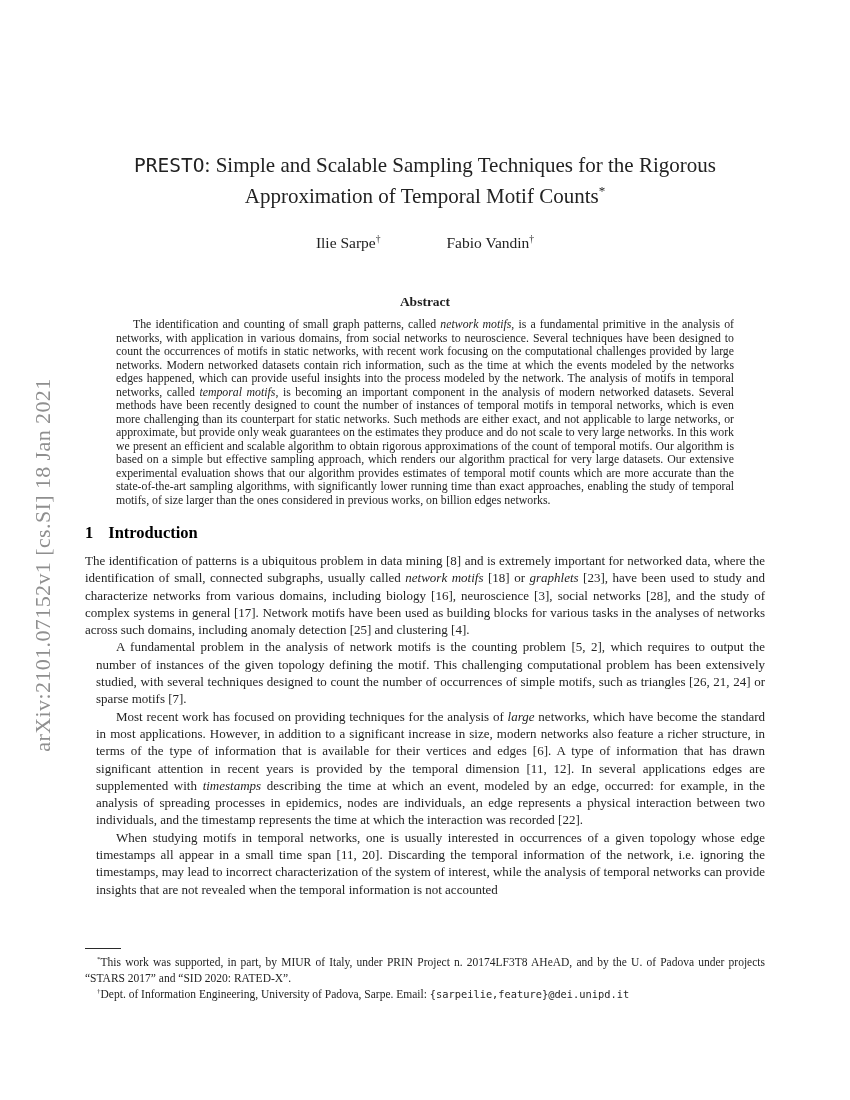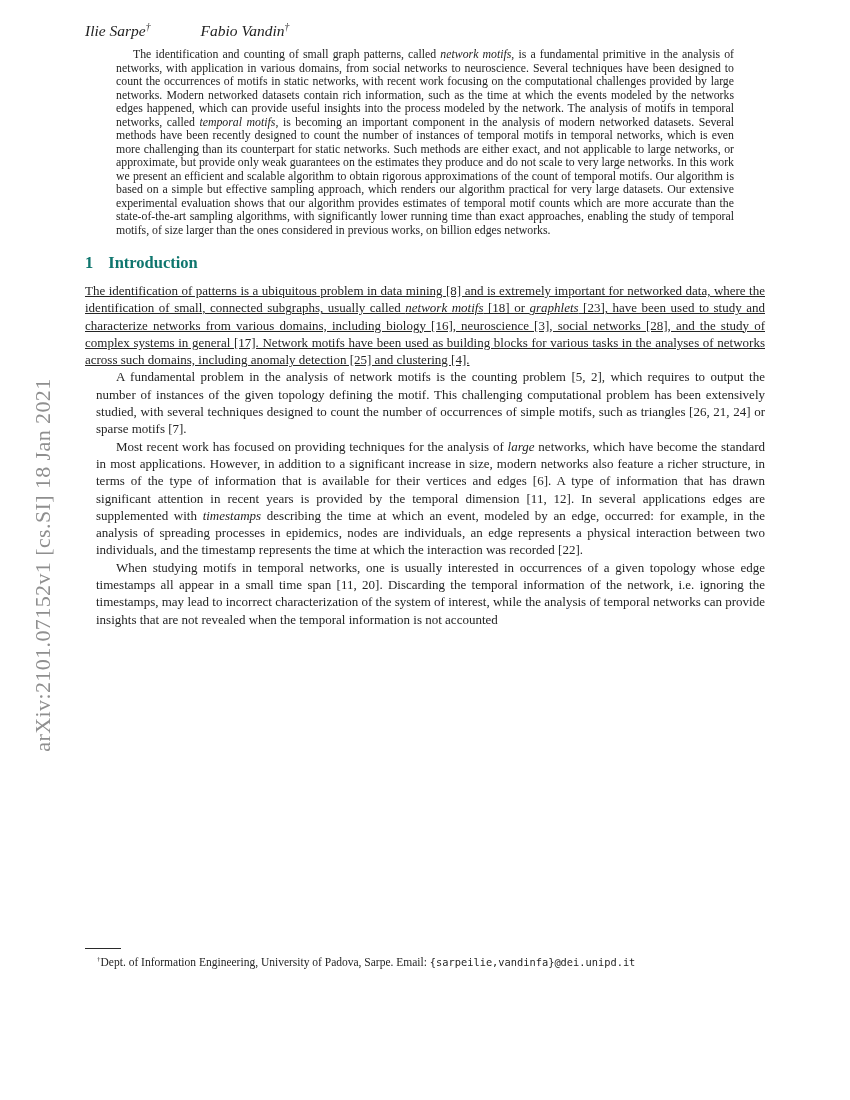--- a/index.html
+++ b/index.html
@@ -37,55 +37,55 @@
     line-height: 31px;
     color: #222222;
   }
   .title-line { white-space: nowrap; }
   .seg-tt { font-family: "DejaVu Sans Mono", monospace; font-size: 93%; }
   .seg-i { font-style: italic; }
   sup { font-size: 62%; line-height: 0; }
   .authors-row {
     margin-top: 22px;
     display: flex;
-    gap: 50px;
+    justify-content: center;
+    gap: 66px;
     font-size: 15.5px;
     color: #222222;
-    font-style: italic;
   }
   .abstract-heading {
     margin-top: 42px;
     text-align: center;
     font-weight: bold;
     font-size: 13.5px;
   }
   .abstract-body {
     width: 618px;
     margin: 8px auto 16px auto;
     font-size: 11.8px;
     line-height: 13.5px;
     text-align: justify;
     text-indent: 17px;
     color: #242424;
   }
   .section-heading {
     margin-top: 16px;
     font-size: 16.5px;
     font-weight: bold;
-    color: #0f766e;
+    color: #000000;
   }
   .section-number { margin-right: 15px; }
   .intro-para {
     font-size: 13px;
     line-height: 17.3px;
     text-align: justify;
     margin: 0;
     color: #242424;
   }
-  .intro-para.first { margin-top: 9px; text-decoration: underline; }
+  .intro-para.first { margin-top: 9px; }
   .intro-para.indent { text-indent: 20px; margin-left: 11px; }
   .footnote-block {
     position: absolute;
     left: 85px;
     top: 948px;
     width: 680px;
   }
   .footnote-rule {
     width: 36px;
     border: none;
@@ -103,37 +103,43 @@
 </style>
 </head>
 <body>
 
 <div class="page">
 
   <div class="watermark">arXiv:2101.07152v1  [cs.SI]  18 Jan 2021</div>
 
   <div class="content">
 
+    <div class="title-block">
+      <div class="title-line"><span class="seg-tt">PRESTO</span><span>: Simple and Scalable Sampling Techniques for the Rigorous</span></div>
+      <div class="title-line"><span>Approximation of Temporal Motif Counts</span><sup>*</sup></div>
+    </div>
 
     <div class="authors-row">
       <span><span>Ilie Sarpe</span><sup>†</sup></span>
       <span><span>Fabio Vandin</span><sup>†</sup></span>
     </div>
 
+    <div class="abstract-heading">Abstract</div>
     <div class="abstract-body"><span>The identification and counting of small graph patterns, called </span><span class="seg-i">network motifs</span><span>, is a fundamental primitive in the analysis of networks, with application in various domains, from social networks to neuroscience. Several techniques have been designed to count the occurrences of motifs in static networks, with recent work focusing on the computational challenges provided by large networks. Modern networked datasets contain rich information, such as the time at which the events modeled by the networks edges happened, which can provide useful insights into the process modeled by the network. The analysis of motifs in temporal networks, called </span><span class="seg-i">temporal motifs</span><span>, is becoming an important component in the analysis of modern networked datasets. Several methods have been recently designed to count the number of instances of temporal motifs in temporal networks, which is even more challenging than its counterpart for static networks. Such methods are either exact, and not applicable to large networks, or approximate, but provide only weak guarantees on the estimates they produce and do not scale to very large networks. In this work we present an efficient and scalable algorithm to obtain rigorous approximations of the count of temporal motifs. Our algorithm is based on a simple but effective sampling approach, which renders our algorithm practical for very large datasets. Our extensive experimental evaluation shows that our algorithm provides estimates of temporal motif counts which are more accurate than the state-of-the-art sampling algorithms, with significantly lower running time than exact approaches, enabling the study of temporal motifs, of size larger than the ones considered in previous works, on billion edges networks.</span></div>
 
     <div class="section-heading">
       <span class="section-number">1</span><span>Introduction</span>
     </div>
 
     <p class="intro-para first"><span>The identification of patterns is a ubiquitous problem in data mining [8] and is extremely important for networked data, where the identification of small, connected subgraphs, usually called </span><span class="seg-i">network motifs</span><span> [18] or </span><span class="seg-i">graphlets</span><span> [23], have been used to study and characterize networks from various domains, including biology [16], neuroscience [3], social networks [28], and the study of complex systems in general [17]. Network motifs have been used as building blocks for various tasks in the analyses of networks across such domains, including anomaly detection [25] and clustering [4].</span></p>
     <p class="intro-para indent"><span>A fundamental problem in the analysis of network motifs is the counting problem [5, 2], which requires to output the number of instances of the given topology defining the motif. This challenging computational problem has been extensively studied, with several techniques designed to count the number of occurrences of simple motifs, such as triangles [26, 21, 24] or sparse motifs [7].</span></p>
     <p class="intro-para indent"><span>Most recent work has focused on providing techniques for the analysis of </span><span class="seg-i">large</span><span> networks, which have become the standard in most applications. However, in addition to a significant increase in size, modern networks also feature a richer structure, in terms of the type of information that is available for their vertices and edges [6]. A type of information that has drawn significant attention in recent years is provided by the temporal dimension [11, 12]. In several applications edges are supplemented with </span><span class="seg-i">timestamps</span><span> describing the time at which an event, modeled by an edge, occurred: for example, in the analysis of spreading processes in epidemics, nodes are individuals, an edge represents a physical interaction between two individuals, and the timestamp represents the time at which the interaction was recorded [22].</span></p>
     <p class="intro-para indent"><span>When studying motifs in temporal networks, one is usually interested in occurrences of a given topology whose edge timestamps all appear in a small time span [11, 20]. Discarding the temporal information of the network, i.e. ignoring the timestamps, may lead to incorrect characterization of the system of interest, while the analysis of temporal networks can provide insights that are not revealed when the temporal information is not accounted</span></p>
 
   </div>
 
   <div class="footnote-block">
     <hr class="footnote-rule">
-    <div class="footnote"><sup>†</sup><span>Dept. of Information Engineering, University of Padova, Sarpe. Email: </span><span class="seg-tt">{sarpeilie,vandinfa}@dei.unipd.it</span></div>
+    <div class="footnote"><sup>*</sup><span>This work was supported, in part, by MIUR of Italy, under PRIN Project n.  20174LF3T8 AHeAD, and by the U. of Padova under projects “STARS 2017” and “SID 2020: RATED-X”.</span></div>
+    <div class="footnote"><sup>†</sup><span>Dept. of Information Engineering, University of Padova, Sarpe. Email: </span><span class="seg-tt">{sarpeilie,feature}@dei.unipd.it</span></div>
   </div>
 
 </div>
 
 </body></html>

